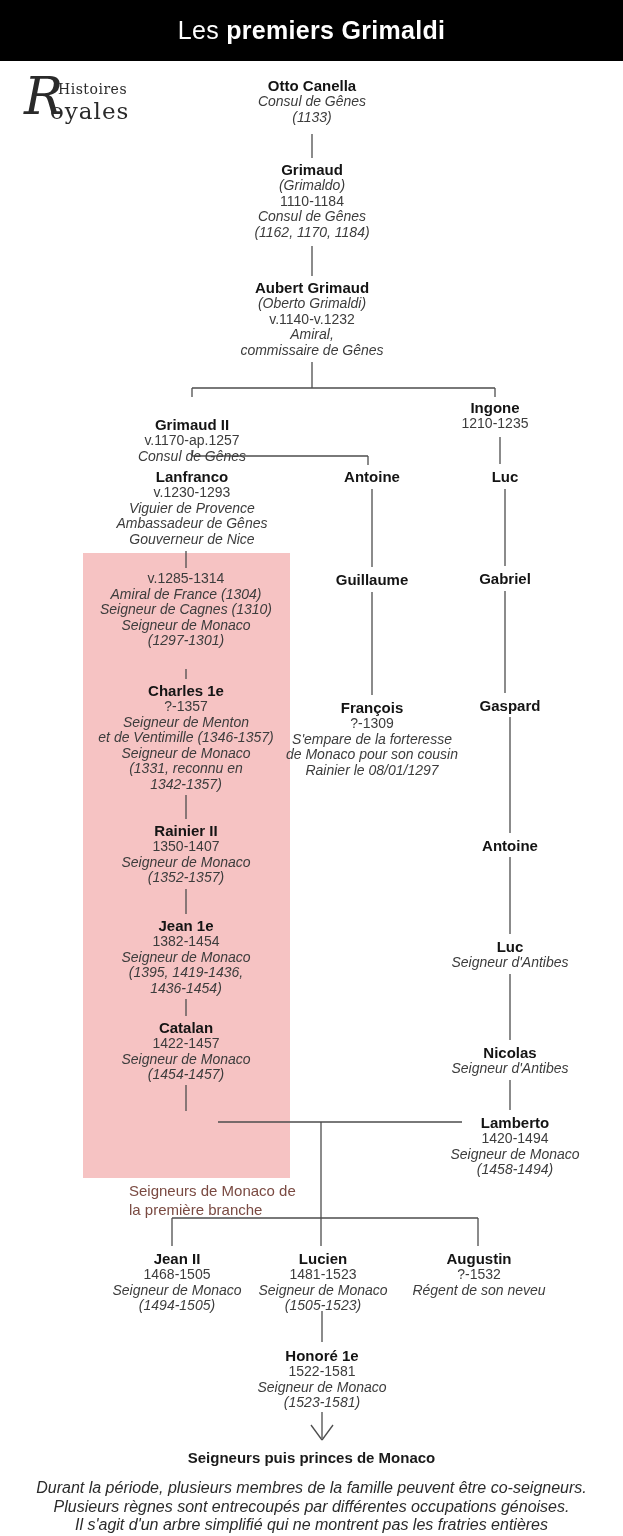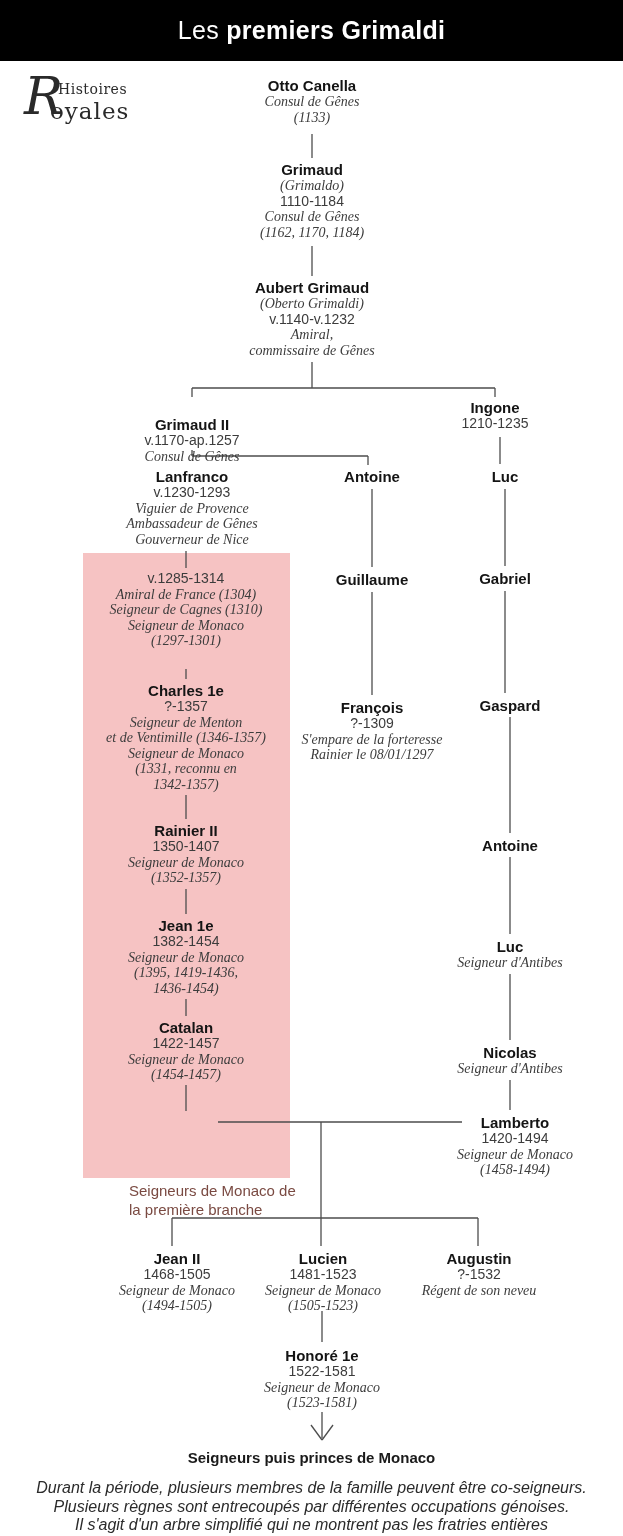--- a/index.html
+++ b/index.html
@@ -19,21 +19,21 @@
   .logo .t2{position:absolute;left:26px;top:24px;font-size:23px;letter-spacing:1px;}
   
   .highlight{position:absolute;left:83px;top:553px;width:207px;height:625px;background:#f6c3c3;}
   
   .wires{position:absolute;left:0;top:0;}
   .wires line{stroke:#4d4d4d;stroke-width:1.3;}
   
   .node{position:absolute;text-align:center;}
   .node .nm{font-weight:700;font-size:15px;line-height:17px;color:#141414;}
   .node .ln{font-size:14px;line-height:15.5px;color:#3c3c3c;}
-  .node .ln[data-style="role"]{font-style:italic;font-family:Liberation Serif, serif;}
+  .node .ln[data-style="role"]{font-style:italic;}
   .p-otto{left:202px;top:77px;width:220px}
   .p-grimaud{left:202px;top:161px;width:220px}
   .p-aubert{left:202px;top:279px;width:220px}
   .p-grimaud2{left:82px;top:416px;width:220px}
   .p-ingone{left:385px;top:399px;width:220px}
   .p-lanfranco{left:82px;top:468px;width:220px}
   .p-antoine1{left:262px;top:468px;width:220px}
   .p-luc1{left:395px;top:468px;width:220px}
   .p-rainier1{left:66px;top:571px;width:240px}
   .p-guillaume{left:262px;top:571px;width:220px}
@@ -189,20 +189,21 @@
     <div class="ln" data-style="role">et de Ventimille (1346-1357)</div>
     <div class="ln" data-style="role">Seigneur de Monaco</div>
     <div class="ln" data-style="role">(1331, reconnu en</div>
     <div class="ln" data-style="role">1342-1357)</div>
   </div>
 
   <div class="node p-francois">
     <div class="nm">François</div>
     <div class="ln" data-style="date">?-1309</div>
     <div class="ln" data-style="role">S'empare de la forteresse</div>
+    <div class="ln" data-style="role">de Monaco pour son cousin</div>
     <div class="ln" data-style="role">Rainier le 08/01/1297</div>
   </div>
 
   <div class="node p-gaspard">
     <div class="nm">Gaspard</div>
   </div>
 
   <div class="node p-rainier2">
     <div class="nm">Rainier II</div>
     <div class="ln" data-style="date">1350-1407</div>

